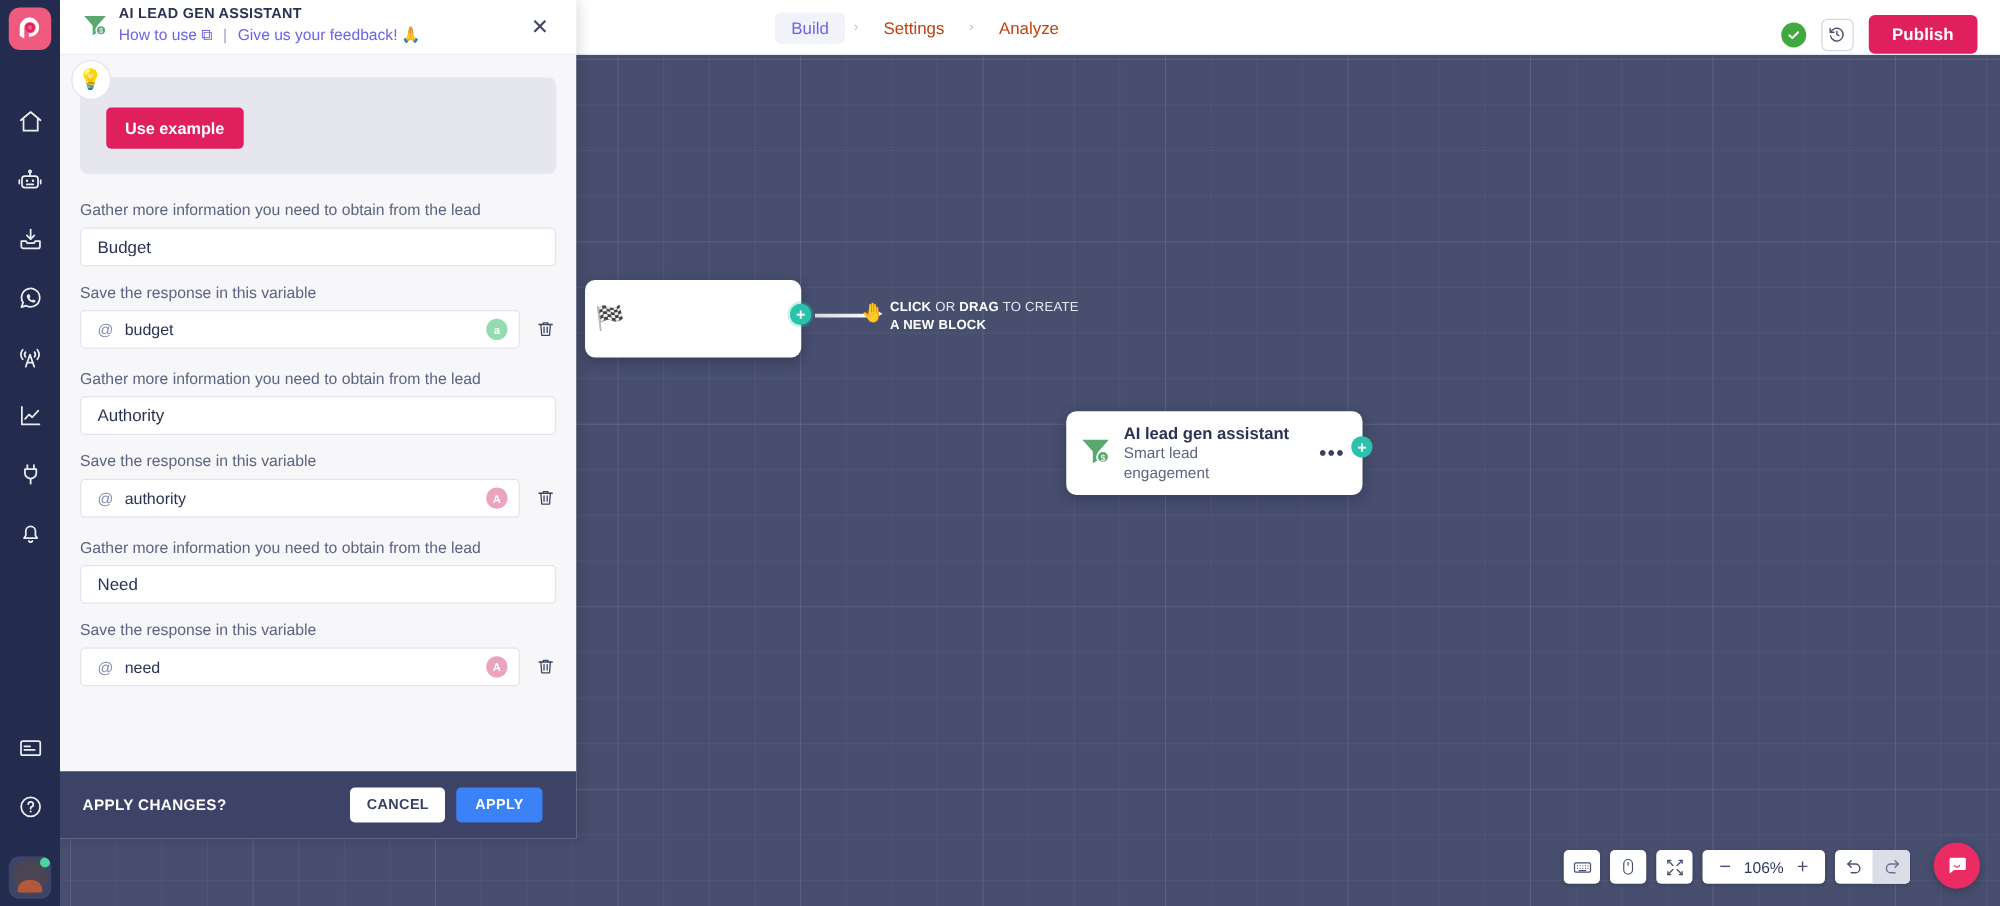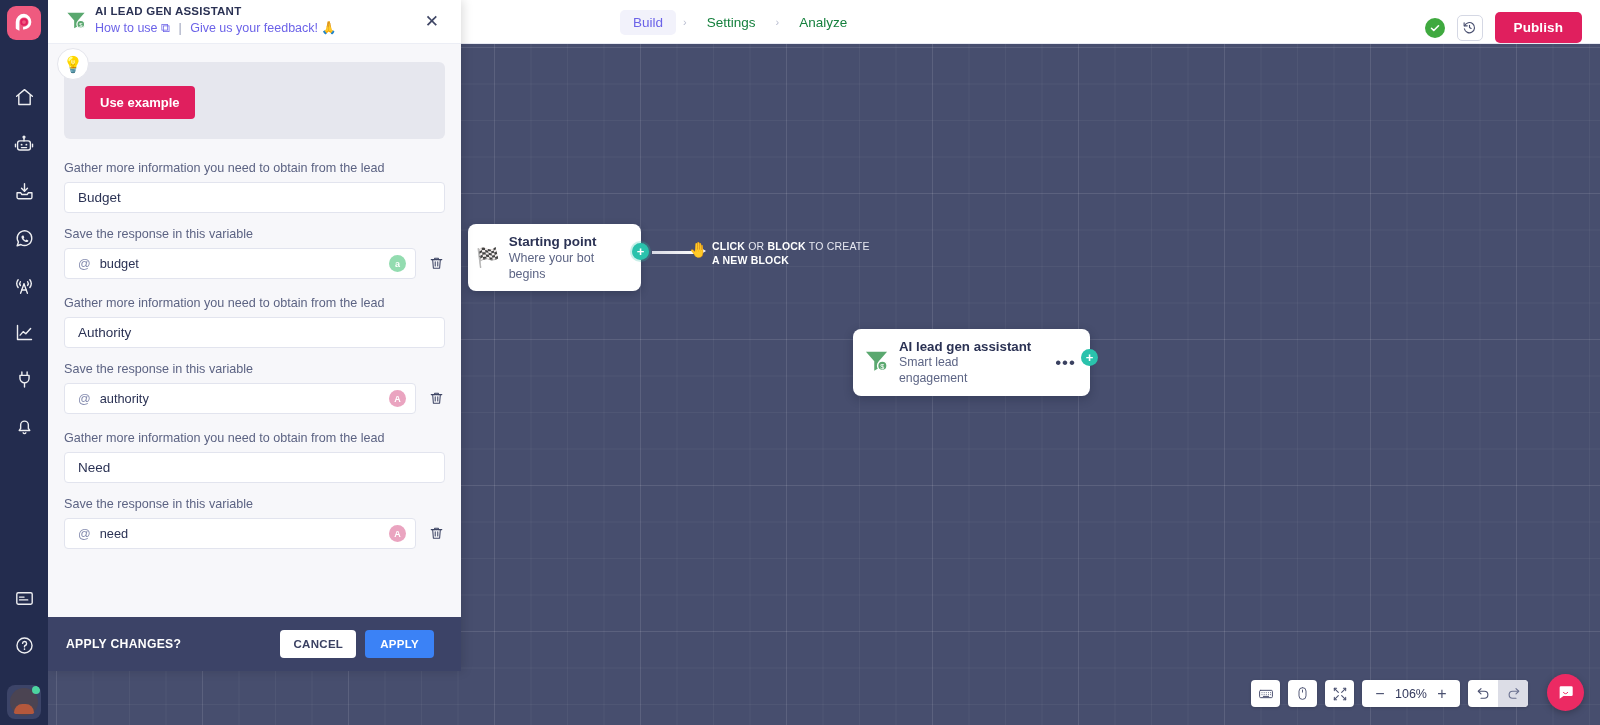--- a/index.html
+++ b/index.html
@@ -61,21 +61,21 @@
     background: #ffffff;
     border-bottom: 1px solid #e7e9f2;
     display: flex; align-items: center;
     z-index: 20;
   }
   .breadcrumbs {
     position: absolute; left: 572px; top: 0; height: 44px;
     display: flex; align-items: center; gap: 0;
   }
   .crumb {
-    font-size: 13.5px; color: #15803d; padding: 5px 13px;
+    font-size: 13.5px; color: #c2410c; padding: 5px 13px;
     border-radius: 5px; cursor: pointer; white-space: nowrap;
   }
   .crumb.active { color: #6c63e8; background: #f2f2fb; font-weight: 400; }
   .crumb-sep { color: #b9bdd0; font-size: 11px; padding: 0 7px; }
 
   .topbar-right {
     position: absolute; right: 18px; top: 0; height: 55px;
     display: flex; align-items: center; gap: 12px;
   }
   .check-badge {
@@ -414,32 +414,28 @@
       </svg>
     </div>
     <button class="publish-btn">Publish</button>
   </div>
 </div>
 
 <div class="canvas">
 
   <div class="node-start">
     <div class="flagico">🏁</div>
-    <div class="txt">
-      <div class="t1">Starting point</div>
-      <div class="t2">Where your bot begins</div>
-    </div>
   </div>
 
   <div class="plus-handle">+</div>
   <div class="arrow-line"></div>
   <div class="arrow-head"></div>
   <div class="hand-emoji">🤚</div>
   <div class="hint-text">
-    <span>CLICK</span><span class="lite"> OR </span><span>BLOCK</span><span class="lite"> TO CREATE</span><br>
+    <span>CLICK</span><span class="lite"> OR </span><span>DRAG</span><span class="lite"> TO CREATE</span><br>
     <span>A NEW BLOCK</span>
   </div>
 
   <div class="node-ai">
     <div class="funnel">
       <svg width="27" height="27" viewBox="0 0 24 24">
         <path d="M2.6 4.2h18.8L14 12.6v6.1l-4 2.3v-8.4z" fill="#5aa86f"></path>
         <circle cx="17.2" cy="16.6" r="4.2" fill="#5aa86f" stroke="#fff" stroke-width="1.3"></circle>
         <text x="17.2" y="19.4" font-size="6.4" fill="#fff" text-anchor="middle" font-family="Liberation Sans, sans-serif">$</text>
       </svg>

